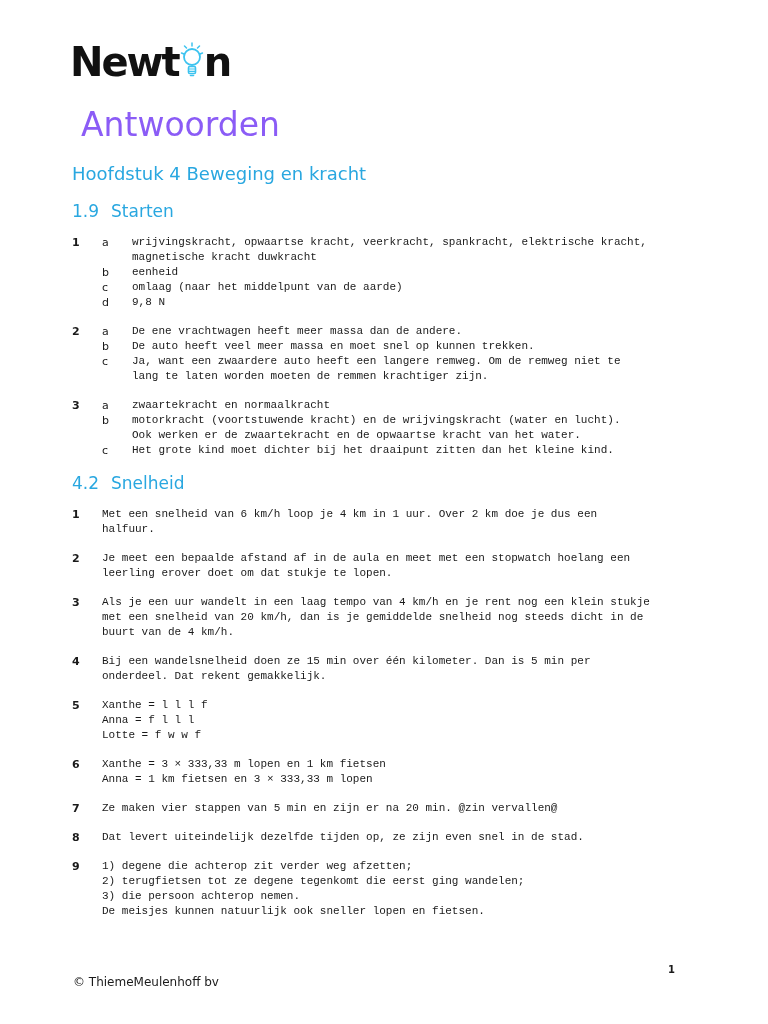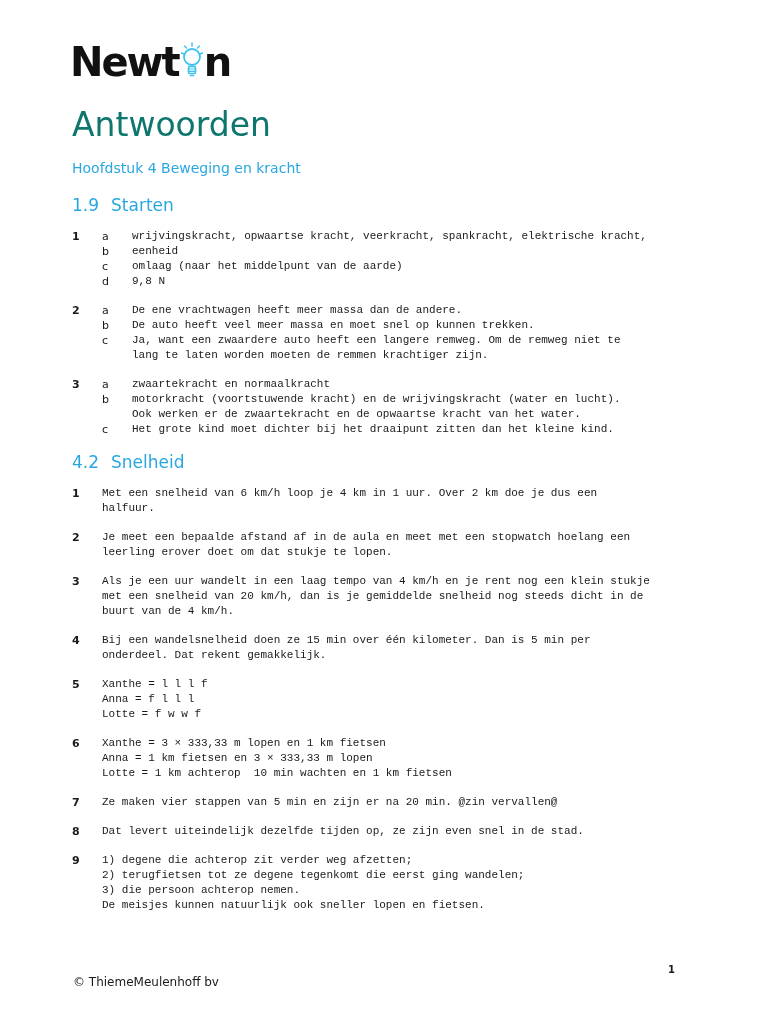--- a/index.html
+++ b/index.html
@@ -23,25 +23,26 @@
   .header-meta{
     position:absolute;right:71px;top:44px;
     text-align:right;
     font-size:13px;font-weight:700;line-height:22px;
   }
   .accent{color:#29a7e0;}
   
   .content{position:absolute;left:72px;top:106px;right:50px;}
   .page-title{
     font-size:33px;line-height:38px;font-weight:400;
-    color:#0f766e;
+    color:#8b5cf6;
+    margin-left:9px;
   }
   .chapter-heading{
-    margin-top:12px;
-    font-size:14px;line-height:24px;font-weight:400;
+    margin-top:18px;
+    font-size:18px;line-height:24px;font-weight:400;
     color:#29a7e0;
   }
   .section-heading{
     margin-top:15px;
     font-size:17px;line-height:20px;font-weight:400;
     color:#29a7e0;
   }
   .section-number{display:inline-block;margin-right:12px;}
   .answer-item{display:flex;margin-top:14px;}
   .col-num{width:30px;flex:none;font-weight:700;}
@@ -93,20 +94,21 @@
     <div class="chapter-heading">Hoofdstuk 4 Beweging en kracht</div>
     <div id="sections">
         <div class="section-heading"><span class="section-number">1.9</span><span>Starten</span></div>
         <div class="answer-item">
           <div class="col-num">1</div>
           <div class="item-body">
             <div class="part">
               <div class="col-letter">a</div>
               <div class="lines">
                 <div class="answer-line">wrijvingskracht, opwaartse kracht, veerkracht, spankracht, elektrische kracht,</div>
+                <div class="answer-line">magnetische kracht duwkracht</div>
               </div>
             </div>
             <div class="part">
               <div class="col-letter">b</div>
               <div class="lines">
                 <div class="answer-line">eenheid</div>
               </div>
             </div>
             <div class="part">
               <div class="col-letter">c</div>
@@ -217,21 +219,20 @@
               <div class="answer-line">Lotte = f w w f</div>
             </div>
           </div>
         </div>
         <div class="answer-item">
           <div class="col-num">6</div>
           <div class="item-body">
             <div class="lines">
               <div class="answer-line">Xanthe = 3 × 333,33 m lopen en 1 km fietsen</div>
               <div class="answer-line">Anna = 1 km fietsen en 3 × 333,33 m lopen</div>
-              <div class="answer-line">Lotte = 1 km achterop  10 min wachten en 1 km fietsen</div>
             </div>
           </div>
         </div>
         <div class="answer-item">
           <div class="col-num">7</div>
           <div class="item-body">
             <div class="lines">
               <div class="answer-line">Ze maken vier stappen van 5 min en zijn er na 20 min. @zin vervallen@</div>
             </div>
           </div>

